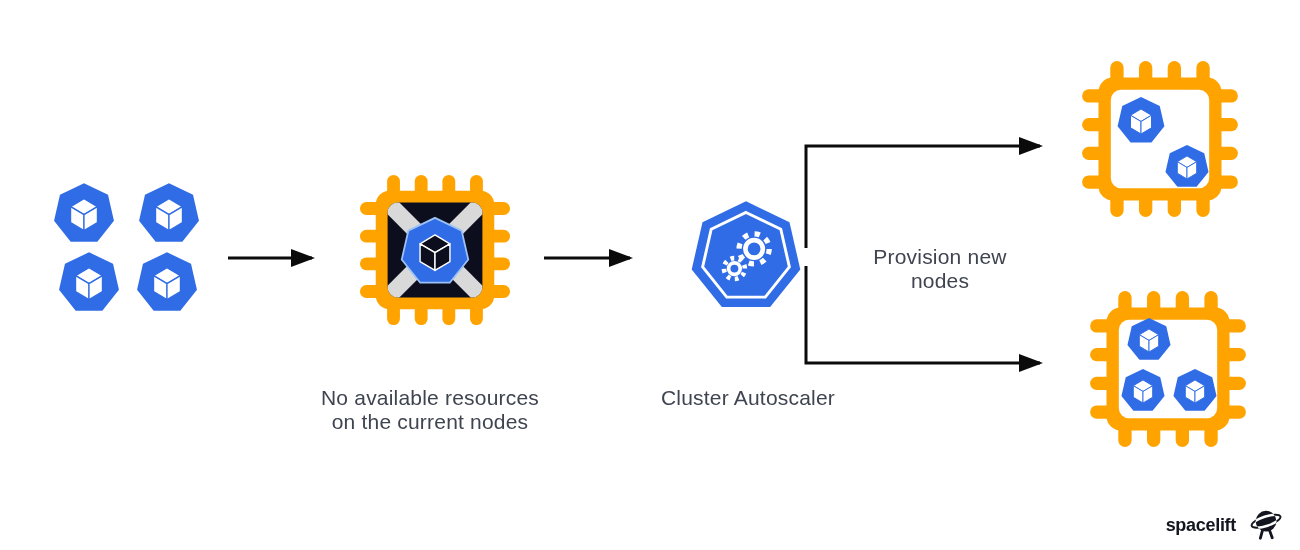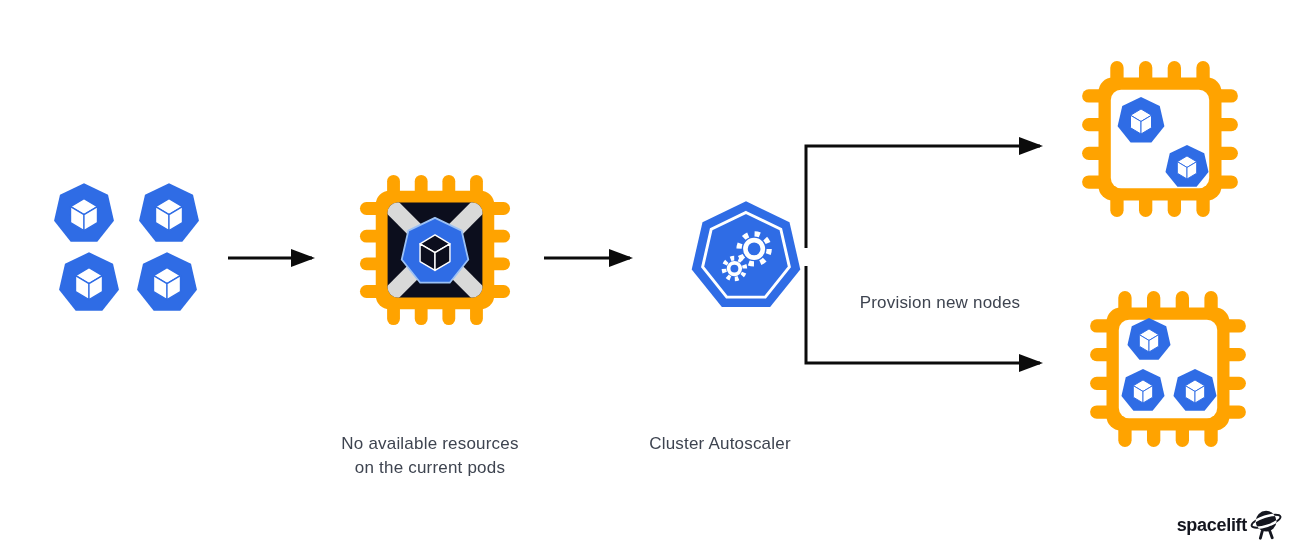--- a/index.html
+++ b/index.html
@@ -2,22 +2,22 @@
 <html style="--c-pod_blue: #2F6CE5; --c-chip_orange: #FFA300; --c-chip_dark: #0C0E1D; --c-cross_gray: #D9D9D9; --c-arrow: #0B0B0B; --c-text: #3E4450; --c-logo: #14161F;"><head>
 <meta charset="utf-8">
 <style>
   * { margin:0; padding:0; box-sizing:border-box; }
   html,body { background:#fff; font-family:"Liberation Sans", sans-serif; }
   .canvas { position:relative; width:1300px; height:550px; background:#fff; overflow:hidden; }
   .abs { position:absolute; }
 
   .label {
     position:absolute; text-align:center;
-    font-size:17px; line-height:24px;
-    color:var(--c-text,#3E4450); letter-spacing:.2px;margin-top:46px;
+    font-size:21px; line-height:24px;
+    color:var(--c-text,#3E4450); letter-spacing:.2px;
   }
 
   
   [data-name="connector-arrows"] line,
   [data-name="connector-arrows"] polyline {
     stroke:var(--c-arrow,#0B0B0B); stroke-width:3; fill:none;
     marker-end:url(#ah);
   }
 
   
@@ -32,21 +32,21 @@
   .chip-pins rect, .chip-body { fill:var(--c-chip_orange,#FFA300); }
   .chip-inner { fill:var(--chip-inner,#ffffff); }
 
   
   .as-inset { fill:none; stroke:#fff; stroke-width:2.5; }
   .gear-teeth { fill:none; stroke:#fff; }
   .gear-ring  { fill:none; stroke:#fff; }
 
   .logo-wrap {
     position:absolute; right:16px; bottom:8px;
-    display:flex; align-items:center; gap:3px;
+    display:flex; align-items:center; gap:14px;
   }
   .logo-text {
     font-size:18px; font-weight:800; color:var(--c-logo,#14161F);
     letter-spacing:-0.3px;
   }
 </style>
 </head>
 <body>
 
 <svg width="0" height="0" style="position:absolute" aria-hidden="true">
@@ -125,27 +125,27 @@
         <rect x="32" y="32" width="96" height="96" rx="10"></rect>
       </clipPath>
     <g data-name="cross-x-icon" clip-path="url(#innerclip)">
       <rect x="16" y="71.5" width="128" height="17" fill="#D9D9D9" transform="rotate(45 80 80)"></rect>
       <rect x="16" y="71.5" width="128" height="17" fill="#D9D9D9" transform="rotate(-45 80 80)"></rect>
     </g>
     <use data-name="crossed-pod-icon" href="#pod" x="44" y="46" width="72" height="72" style="--cube-fill:#0C0E1D;--cube-stroke:#ffffff;--pod-stroke:#9CC1F5"></use>
   </svg>
   <div class="label" data-name="no-resources-label" style="left:305px;top:386px;width:250px">
     <div data-name="no-resources-label-line1">No available resources</div>
-    <div data-name="no-resources-label-line2">on the current pods</div>
+    <div data-name="no-resources-label-line2">on the current nodes</div>
   </div>
 
   <svg class="abs" data-name="cluster-autoscaler-icon" style="left:688px;top:199px" width="116" height="116">
       <use href="#autoscaler"></use>
     </svg>
-  <div class="label" data-name="cluster-autoscaler-label" style="left:620px;top:386px;width:200px">Cluster Autoscaler</div>
+  <div class="label" data-name="cluster-autoscaler-label" style="left:648px;top:386px;width:200px">Cluster Autoscaler</div>
 
   <div class="label" data-name="provision-new-nodes-label" style="left:845px;top:245px;width:190px">Provision new nodes</div>
 
   <svg class="abs" data-name="node-chip-top-icon" style="left:1078px;top:57px" width="164" height="164" viewBox="0 0 160 160">
       <use href="#chip"></use>
     </svg>
   <svg class="abs" data-name="pod-icon" style="left:1116px;top:96px" width="50" height="50">
       <use href="#pod"></use>
     </svg>
   <svg class="abs" data-name="pod-icon" style="left:1164px;top:144px" width="46" height="46">

